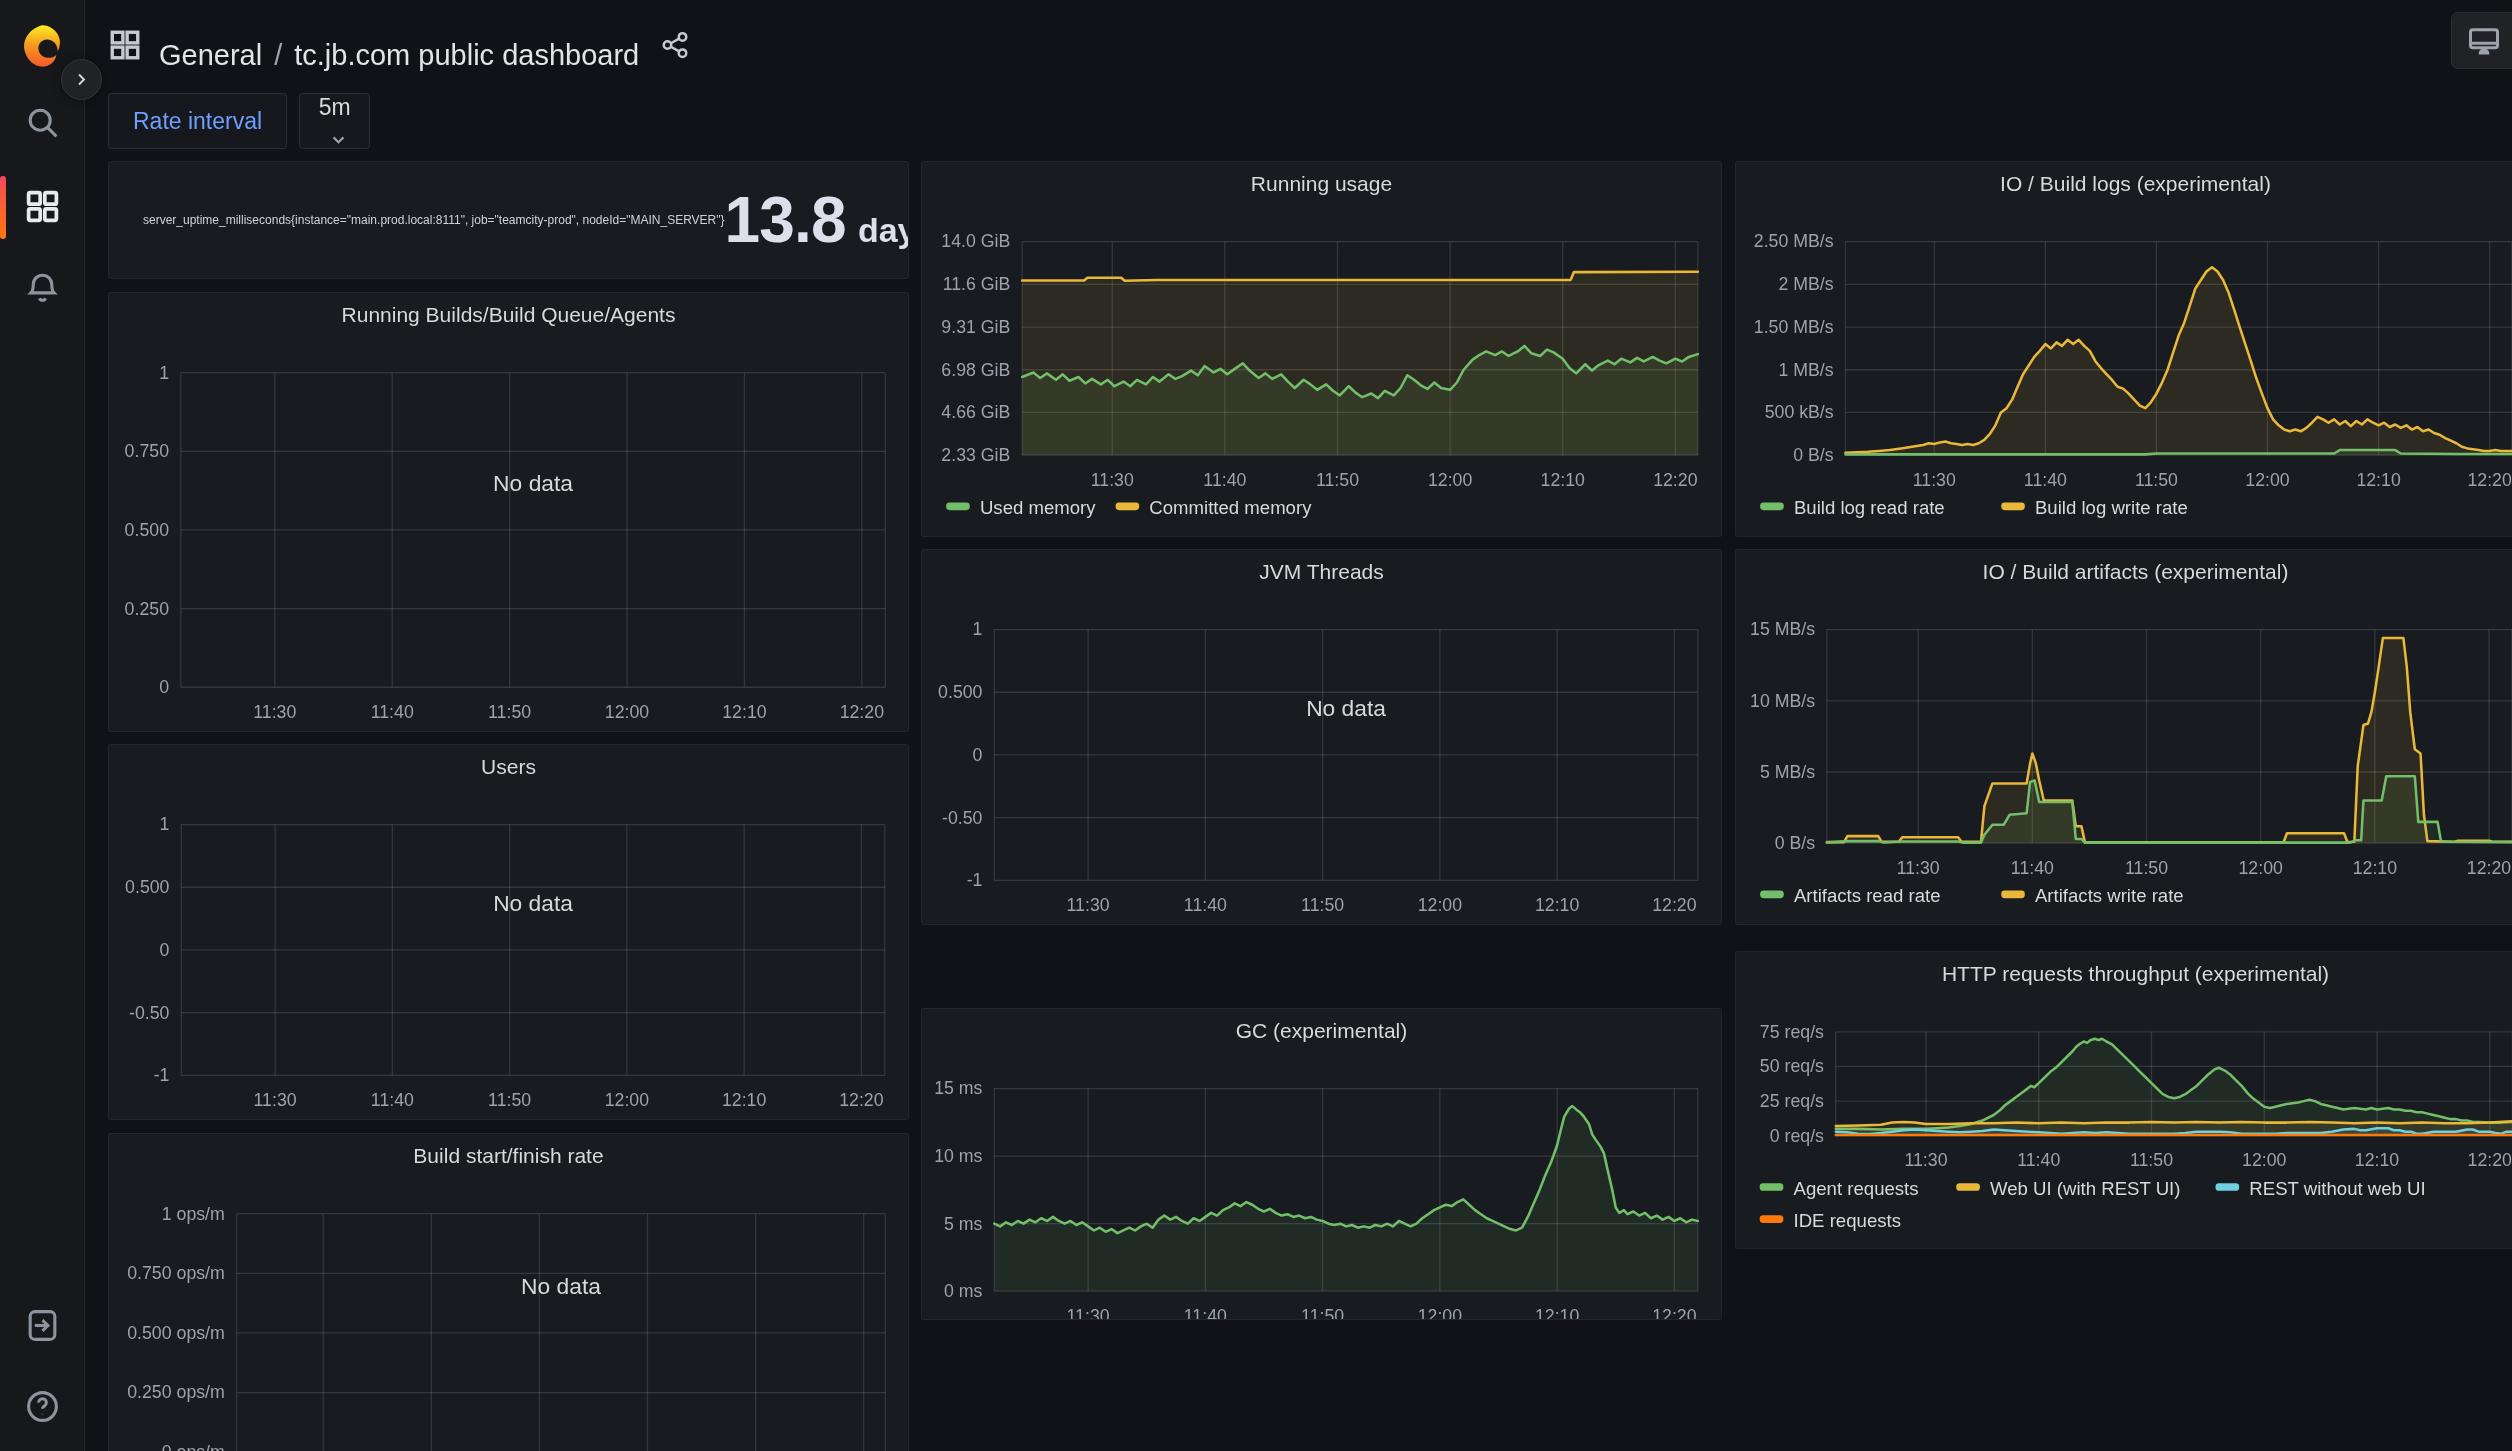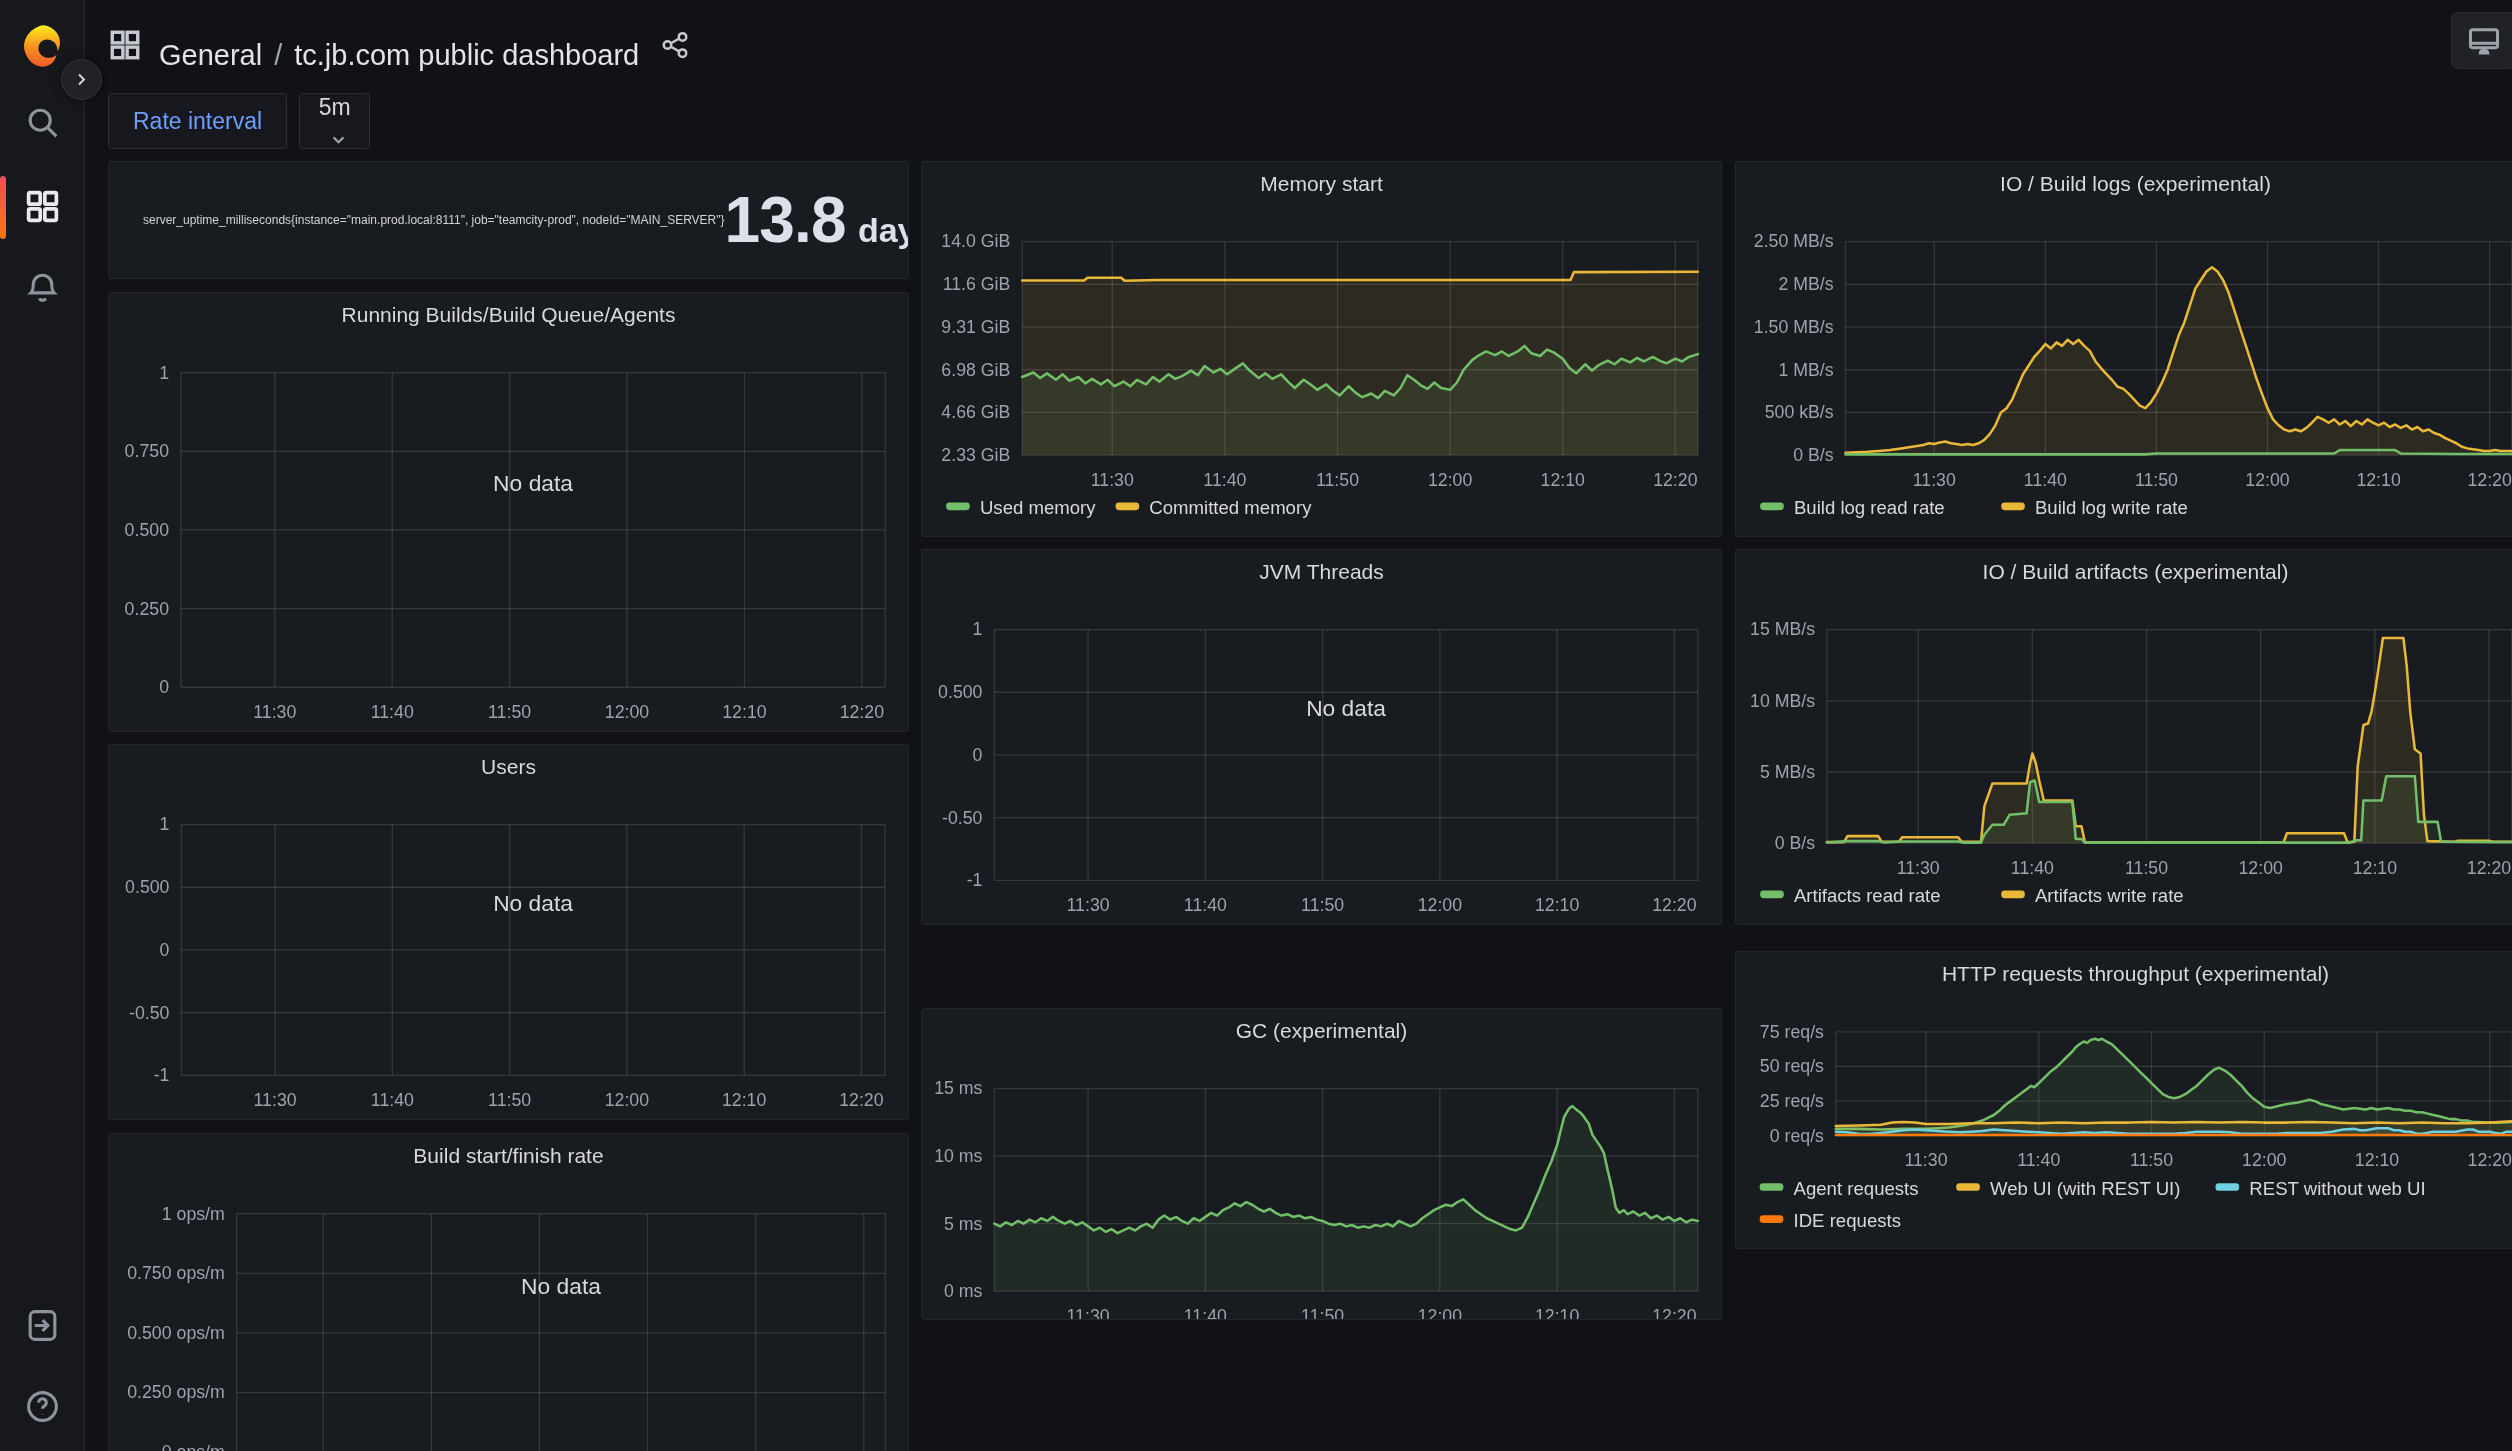--- a/index.html
+++ b/index.html
@@ -295,21 +295,21 @@
         <text x="196.06666666666666" y="381" text-anchor="middle" font-size="21" fill="#9da3ad">11:30</text>
         <text x="334.9" y="381" text-anchor="middle" font-size="21" fill="#9da3ad">11:40</text>
         <text x="473.73333333333335" y="381" text-anchor="middle" font-size="21" fill="#9da3ad">11:50</text>
         <text x="612.5666666666666" y="381" text-anchor="middle" font-size="21" fill="#9da3ad">12:00</text>
         <text x="751.4000000000001" y="381" text-anchor="middle" font-size="21" fill="#9da3ad">12:10</text>
         <text x="890.2333333333333" y="381" text-anchor="middle" font-size="21" fill="#9da3ad">12:20</text>
         <text x="501.5" y="150.5" text-anchor="middle" font-size="27" fill="#d8d9da">No data</text>
       </svg>
     </article>
     <article class="panel" style="left: 921px; top: 161px; width: 801px; height: 376px;">
-      <h2>Memory start</h2>
+      <h2>Running usage</h2>
       <svg class="chart" width="800" height="337" viewBox="0 0 946 399">
         <g>
           <line x1="118" y1="48" x2="918" y2="48" stroke="rgba(204,204,220,0.16)" stroke-width="1.5"></line>
           <line x1="118" y1="98.6" x2="918" y2="98.6" stroke="rgba(204,204,220,0.16)" stroke-width="1.5"></line>
           <line x1="118" y1="149.2" x2="918" y2="149.2" stroke="rgba(204,204,220,0.16)" stroke-width="1.5"></line>
           <line x1="118" y1="199.8" x2="918" y2="199.8" stroke="rgba(204,204,220,0.16)" stroke-width="1.5"></line>
           <line x1="118" y1="250.4" x2="918" y2="250.4" stroke="rgba(204,204,220,0.16)" stroke-width="1.5"></line>
           <line x1="118" y1="301" x2="918" y2="301" stroke="rgba(204,204,220,0.16)" stroke-width="1.5"></line>
           <line x1="118" y1="48" x2="118" y2="301" stroke="rgba(204,204,220,0.16)" stroke-width="1.5"></line>
           <line x1="918" y1="48" x2="918" y2="301" stroke="rgba(204,204,220,0.16)" stroke-width="1.5"></line>

